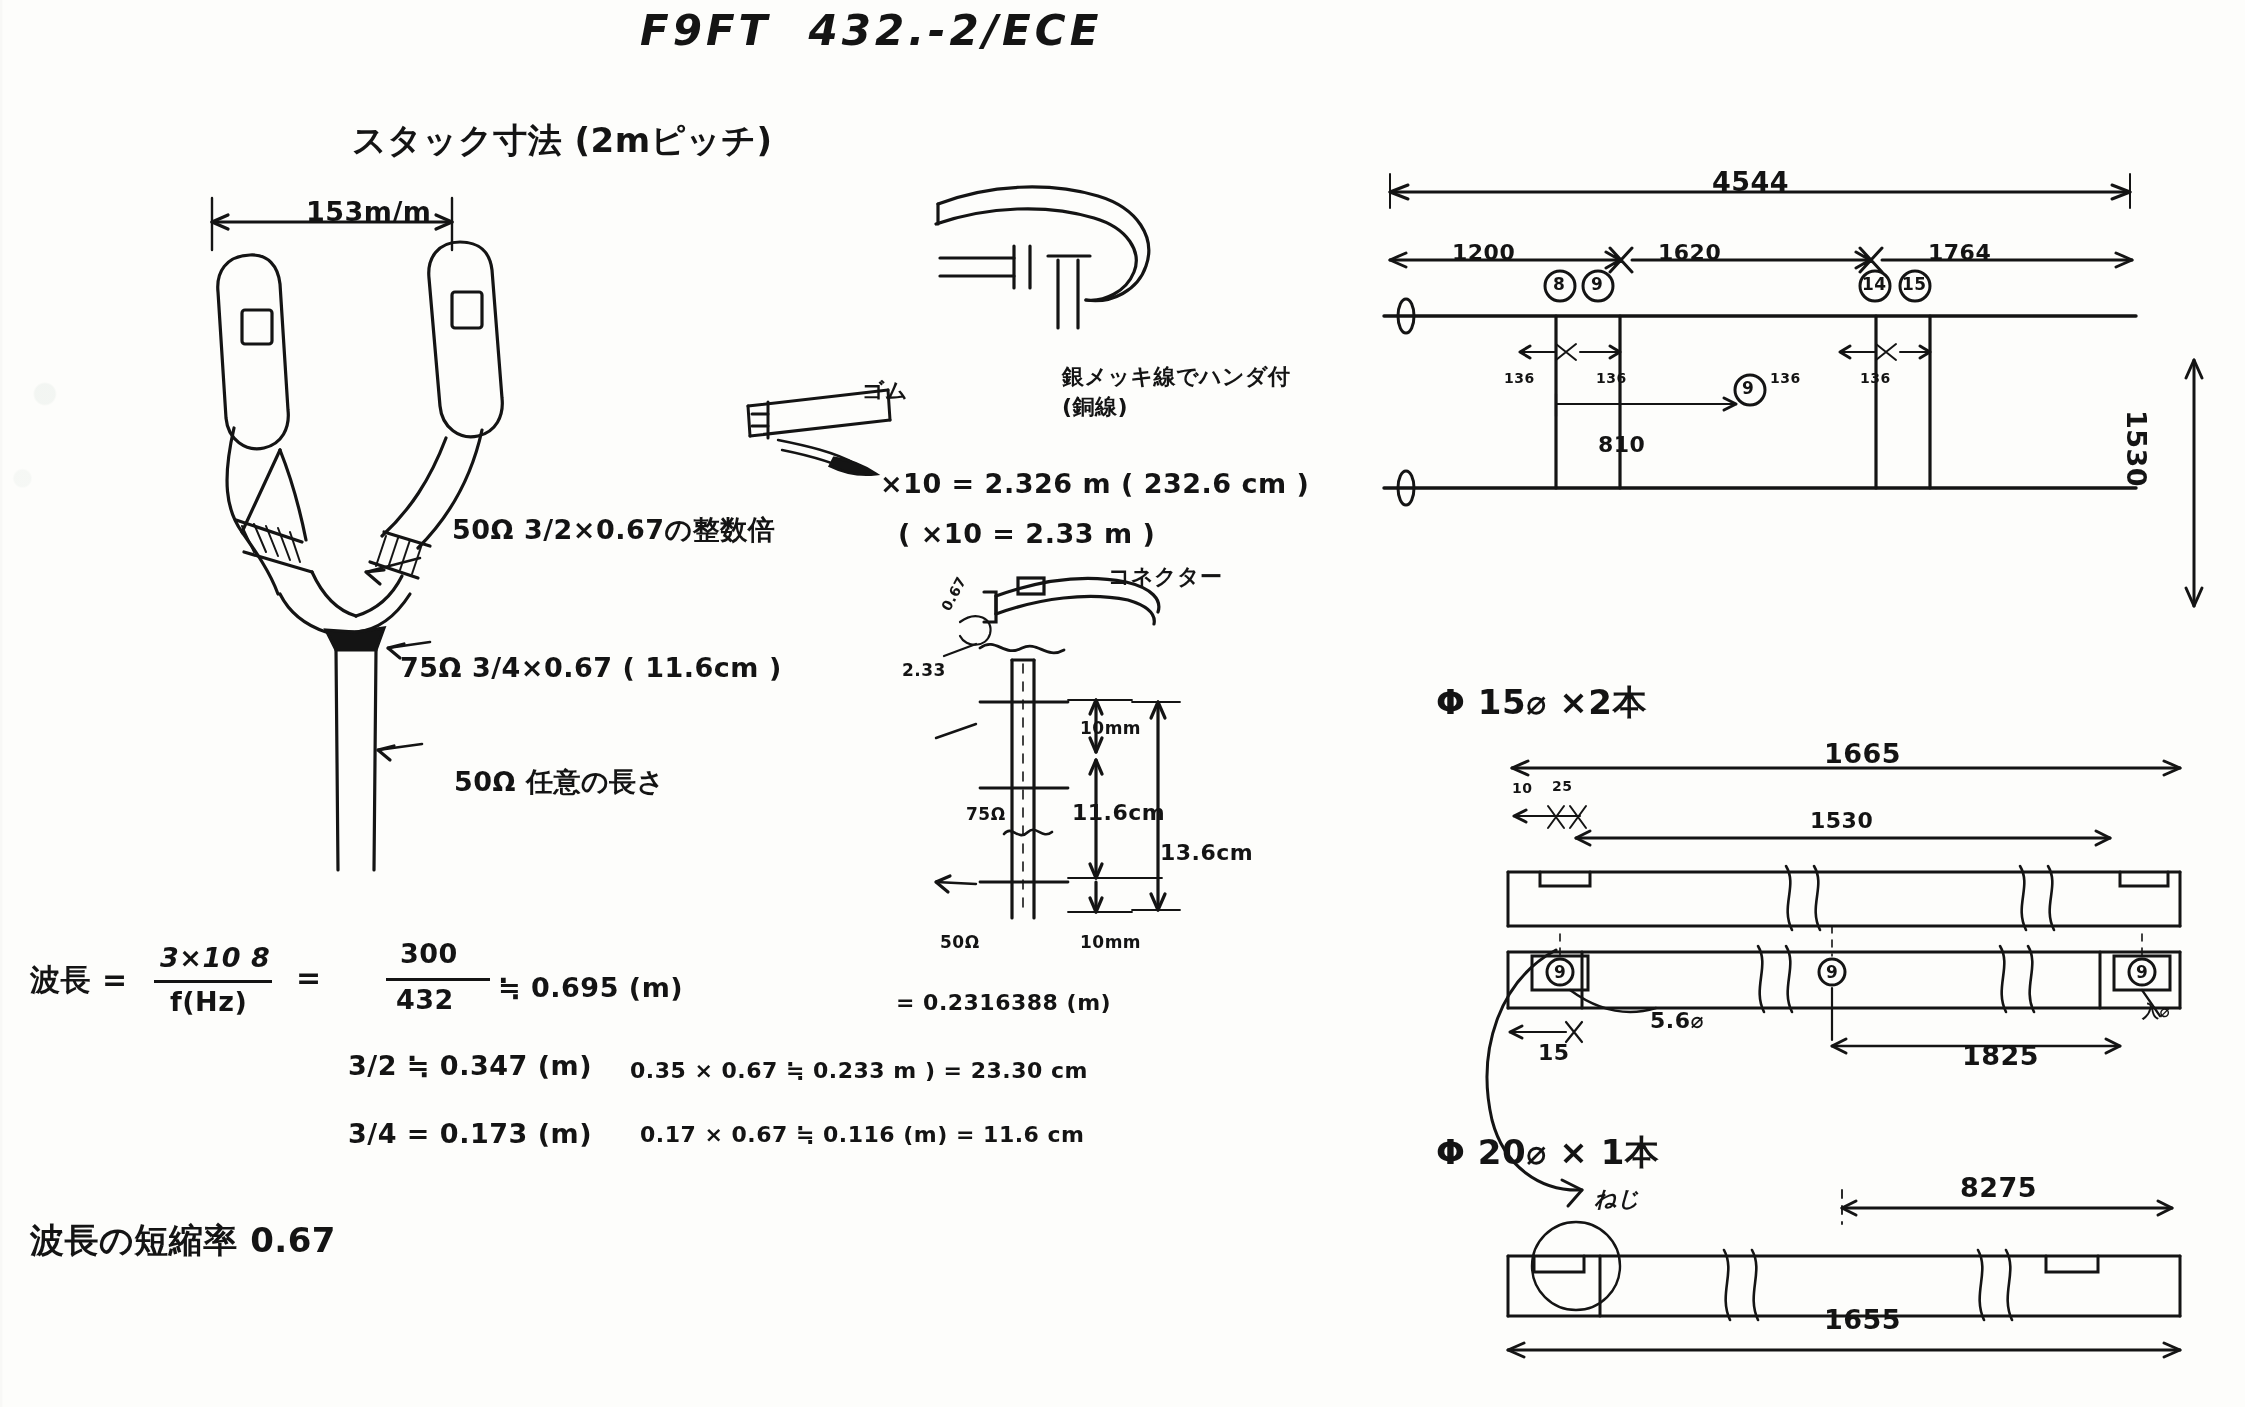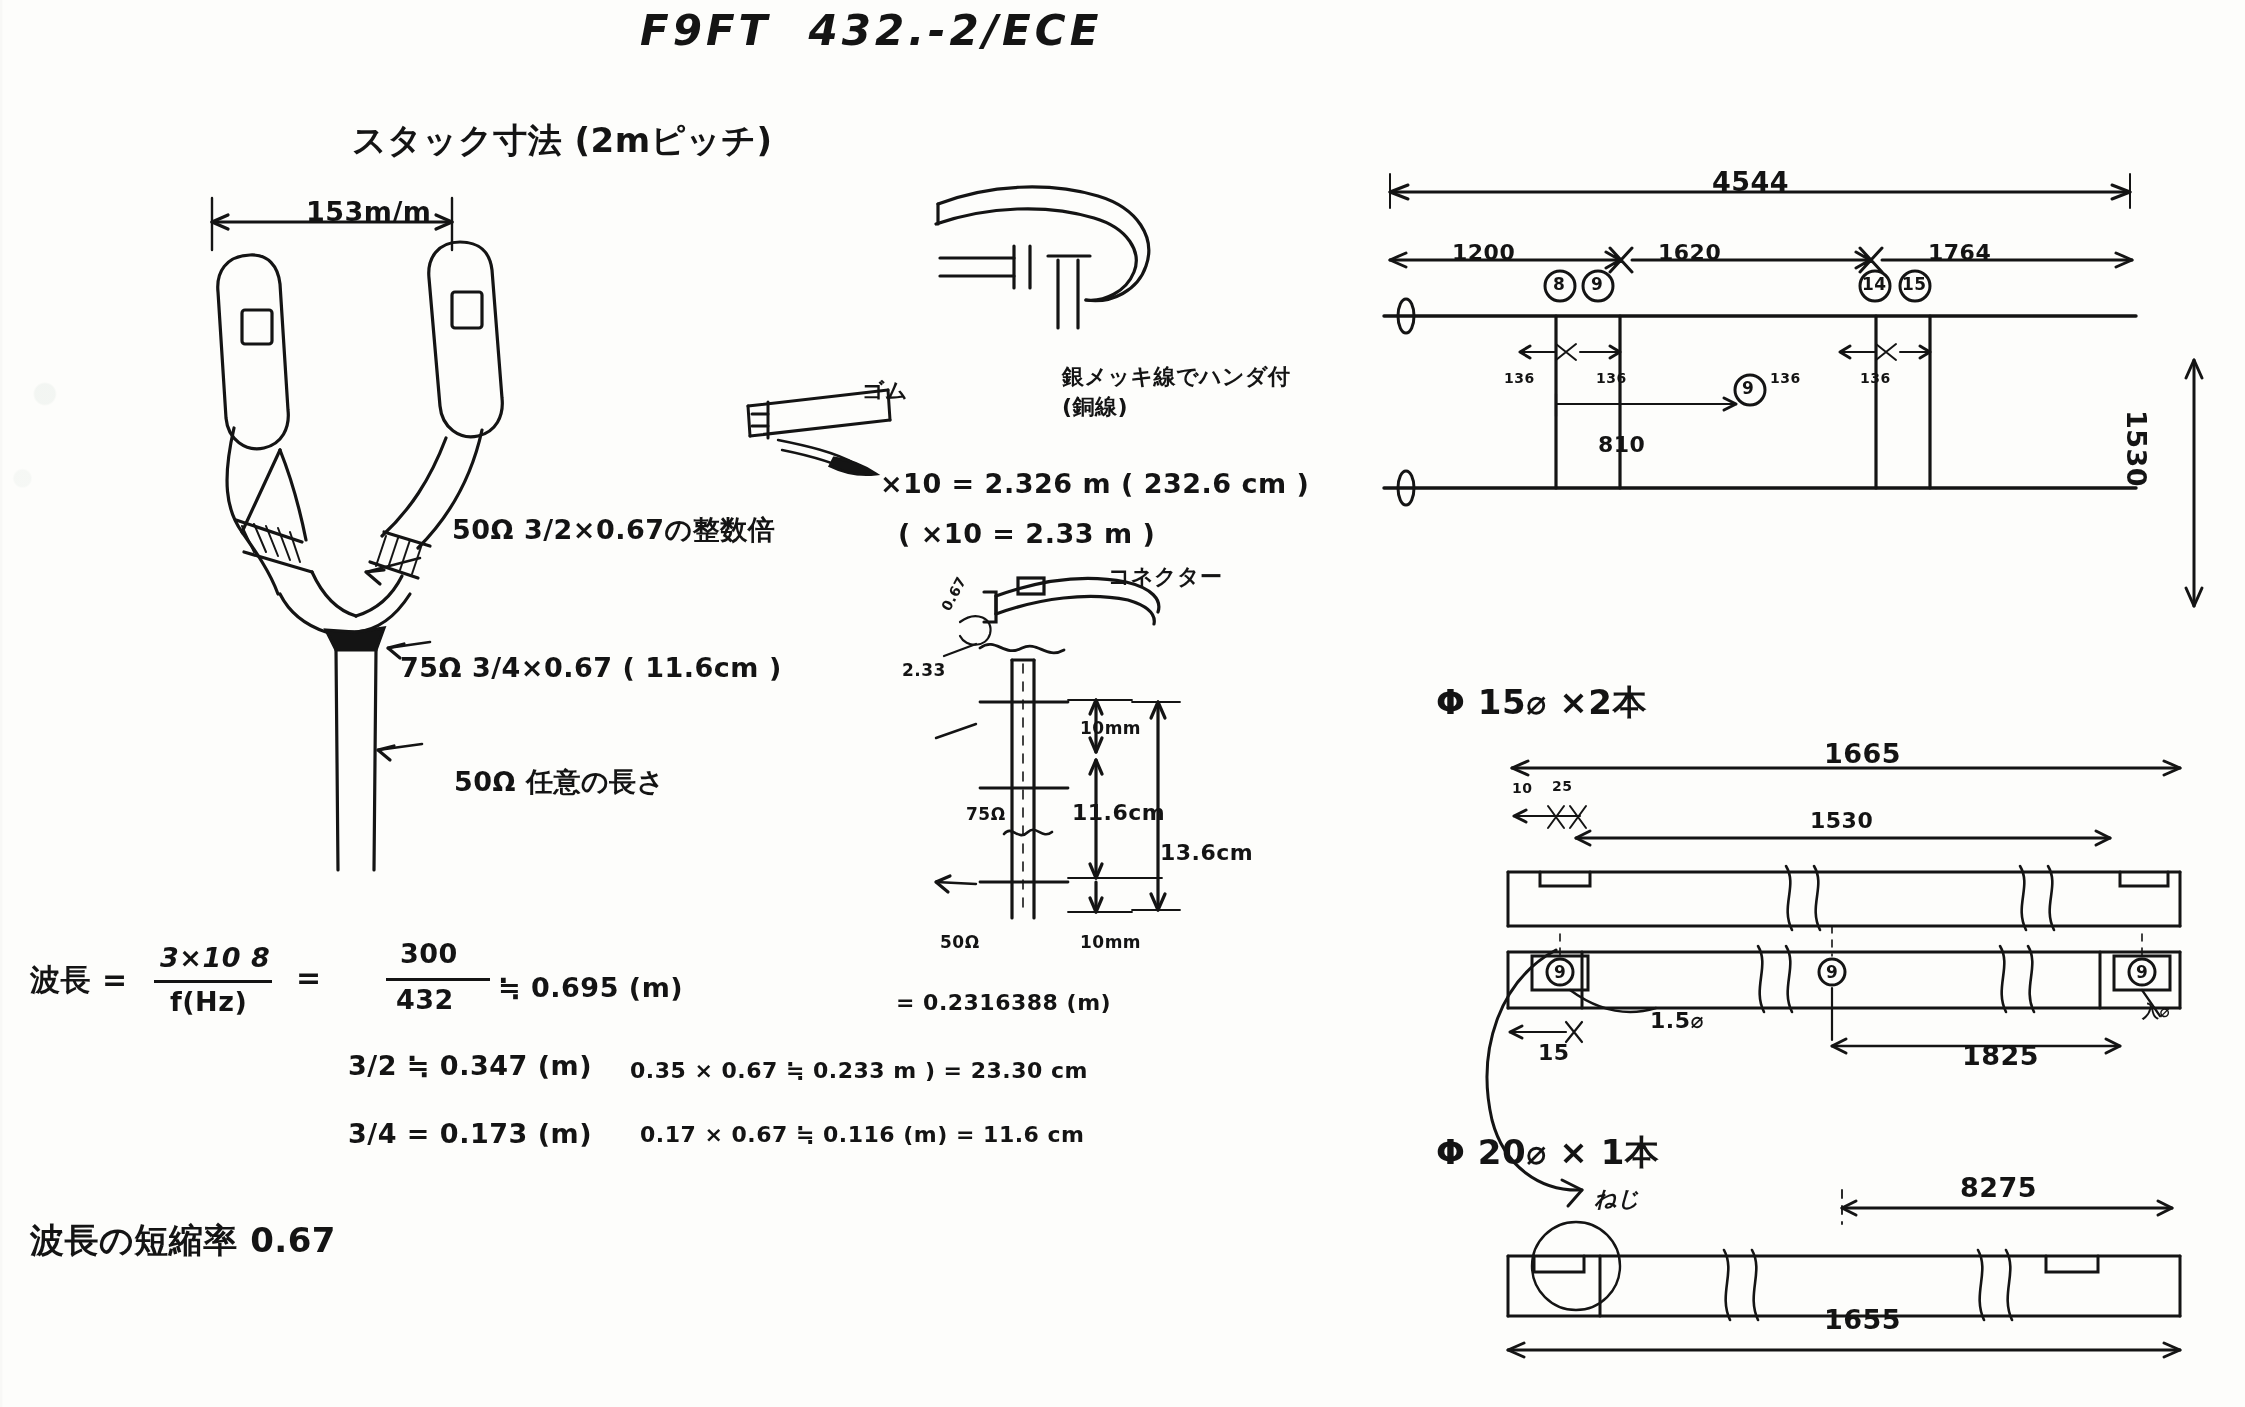--- a/index.html
+++ b/index.html
@@ -377,21 +377,21 @@
       </g>
     </svg>
   </div>
   <div class="hw t-med" style="left:1824px;top:738px;">1665</div>
   <div class="hw t-sm" style="left:1810px;top:808px;">1530</div>
   <div class="hw t-tiny" style="left:1512px;top:780px;">10</div>
   <div class="hw t-tiny" style="left:1552px;top:778px;">25</div>
   <div class="hw t-xs" style="left:1554px;top:962px;">9</div>
   <div class="hw t-xs" style="left:1826px;top:962px;">9</div>
   <div class="hw t-xs" style="left:2136px;top:962px;">9</div>
-  <div class="hw t-sm" style="left:1650px;top:1008px;">1.5⌀</div>
+  <div class="hw t-sm" style="left:1650px;top:1008px;">5.6⌀</div>
   <div class="hw t-sm" style="left:1538px;top:1040px;">15</div>
   <div class="hw t-xs" style="left:2142px;top:1000px;">入⌀</div>
   <div class="hw t-med" style="left:1962px;top:1040px;">1825</div>
 
   <div class="hw t-sub" style="left:1436px;top:1130px;">Φ 20⌀ × 1本</div>
 
   <div class="ink" style="left:1480px;top:1180px;">
     <svg width="720" height="200" viewBox="0 0 720 200">
       <g fill="none" stroke="#141414" stroke-width="3" stroke-linecap="round">
 

